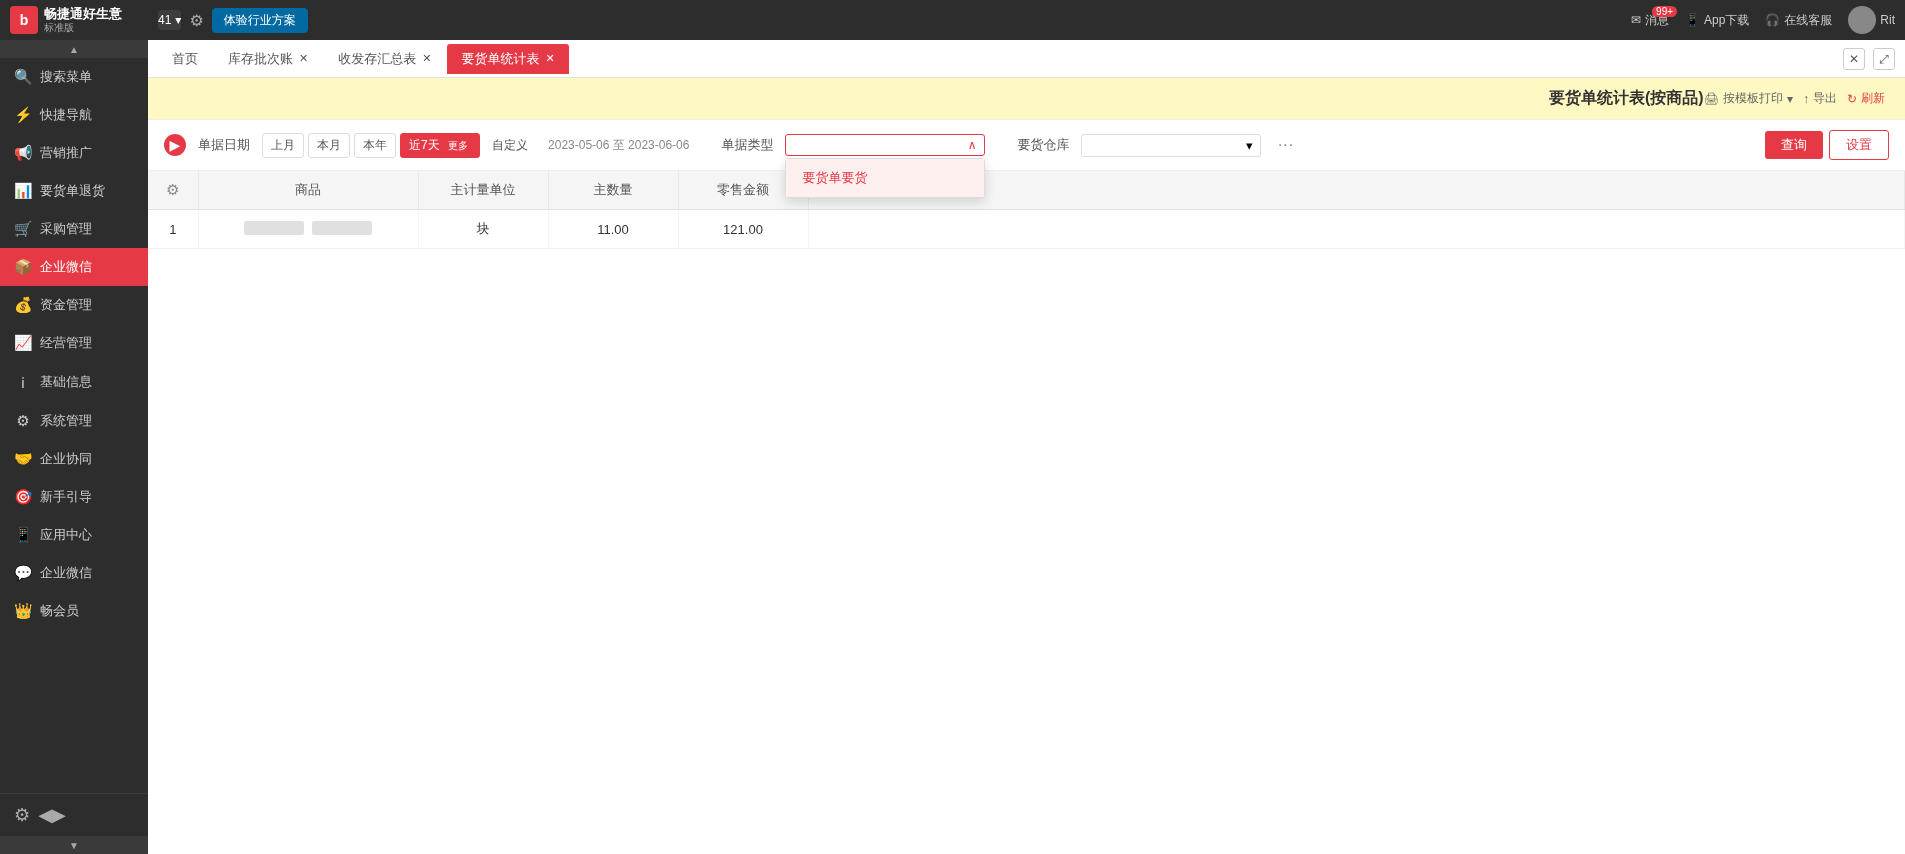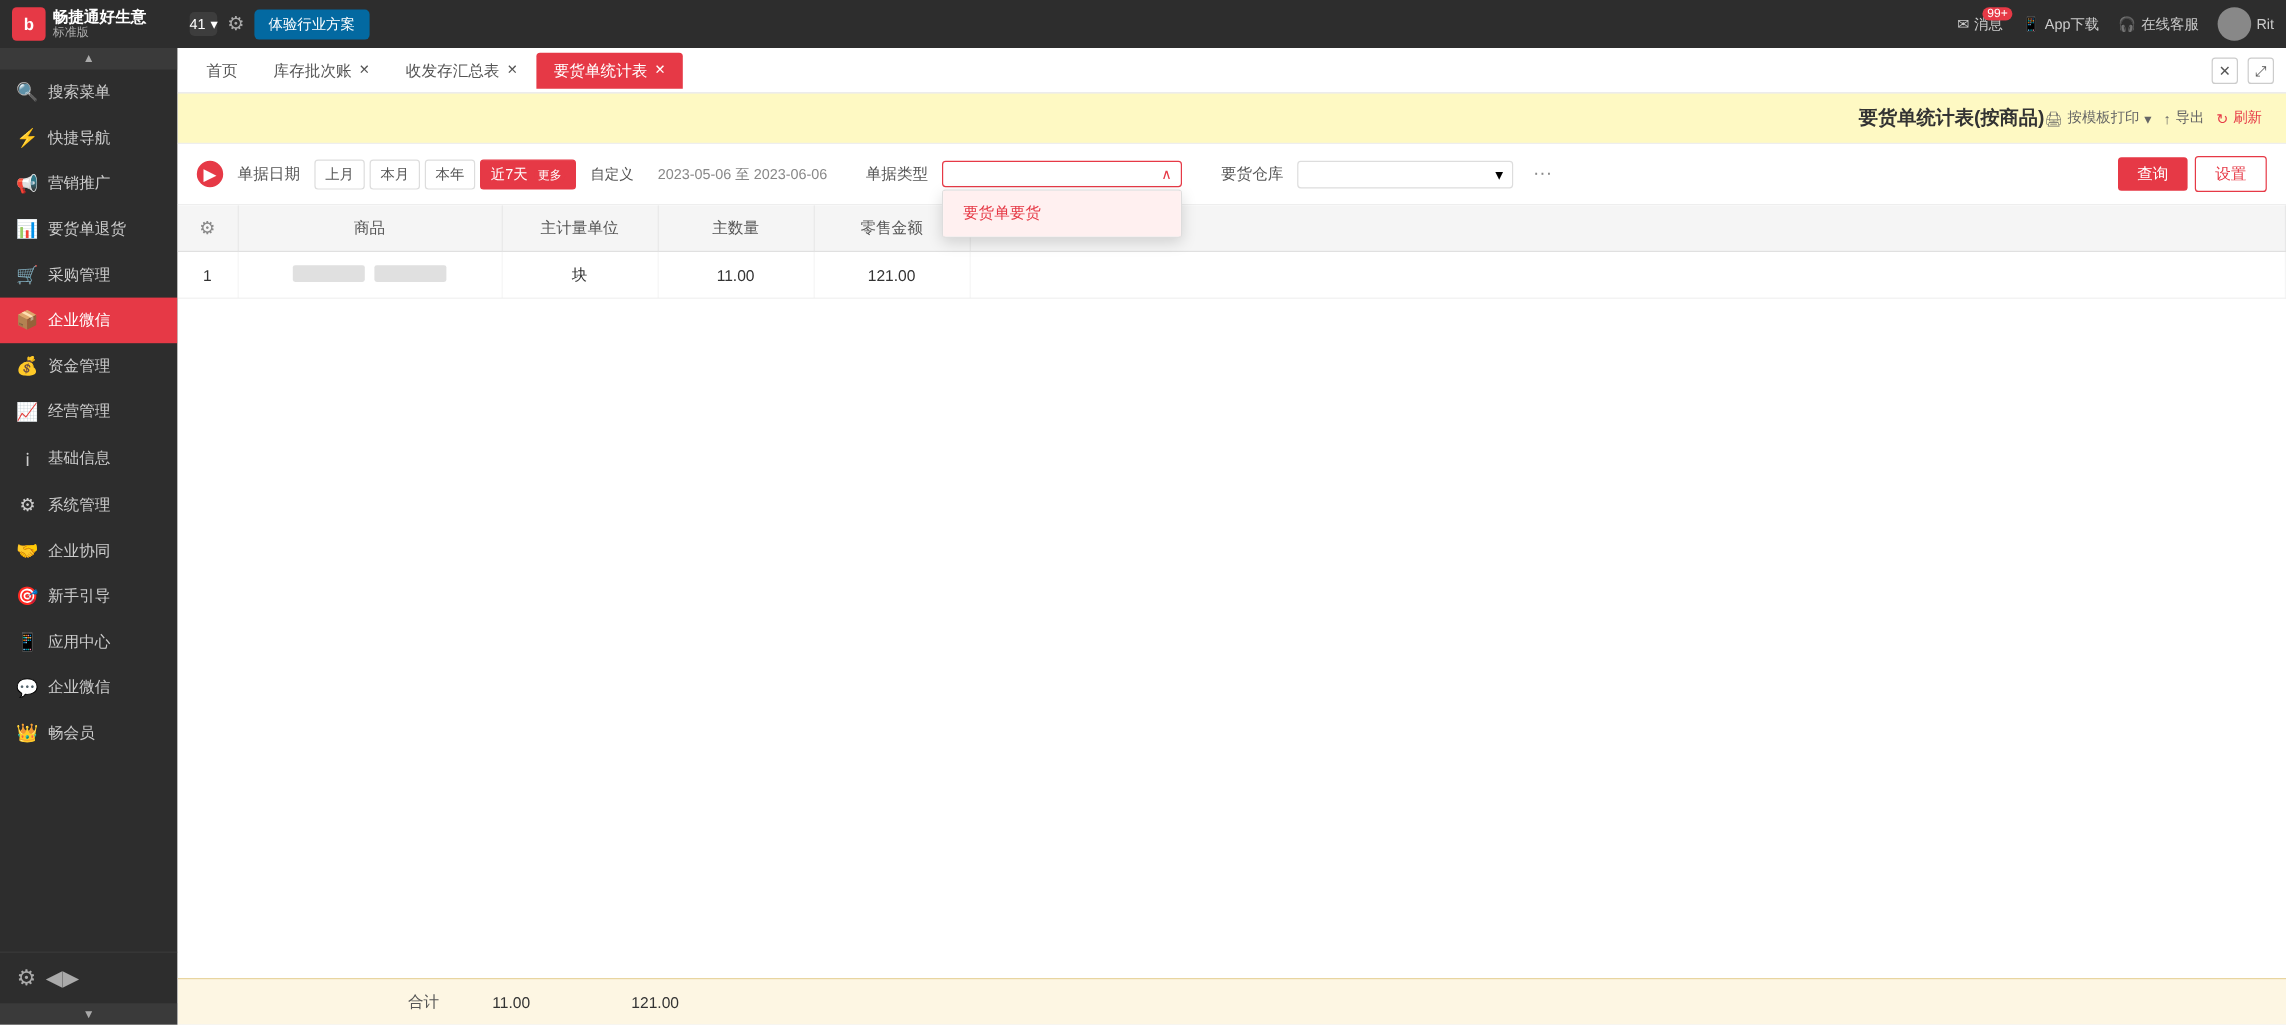--- a/index.html
+++ b/index.html
@@ -317,22 +317,15 @@
             </td>
             <td>块</td>
             <td>11.00</td>
             <td>121.00</td>
             <td></td>
           </tr>
         </tbody>
       </table>
     </div>
 
-    <div class="table-footer">
-      <span class="footer-label">合计</span>
-      <div class="footer-values">
-        <span class="footer-value">11.00</span>
-        <span class="footer-value">121.00</span>
-      </div>
-    </div>
 
   </div>
 </div>
 
 </body></html>

